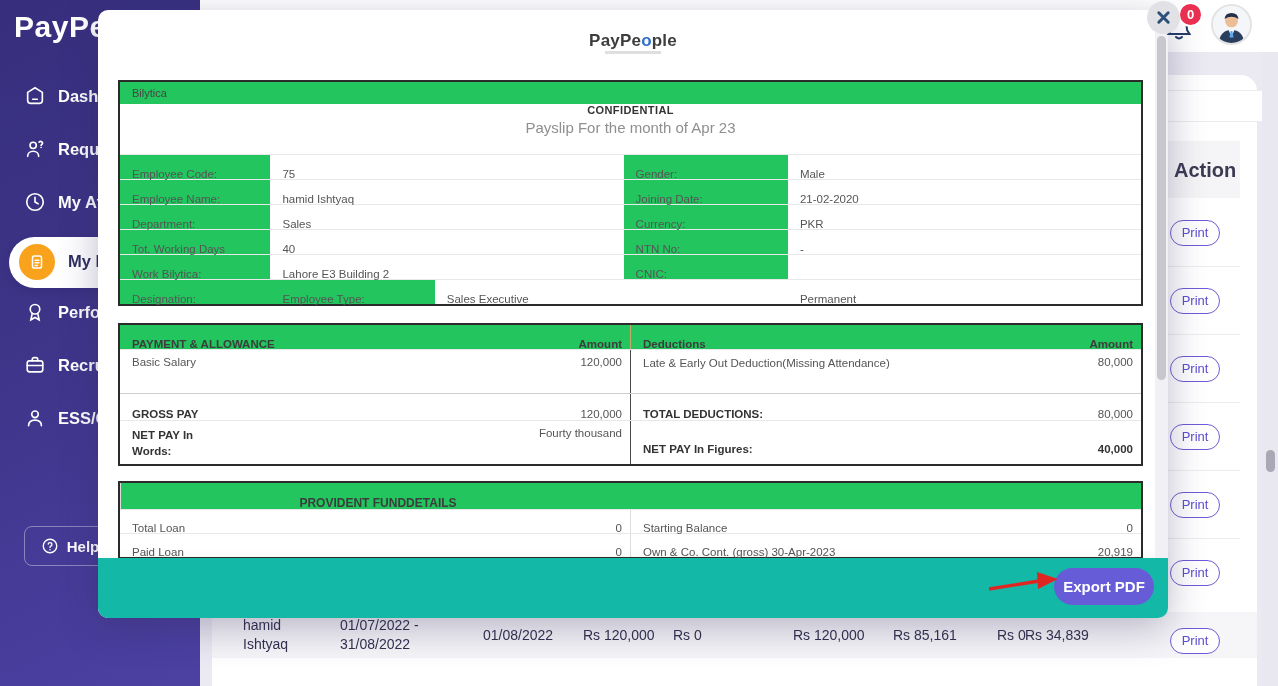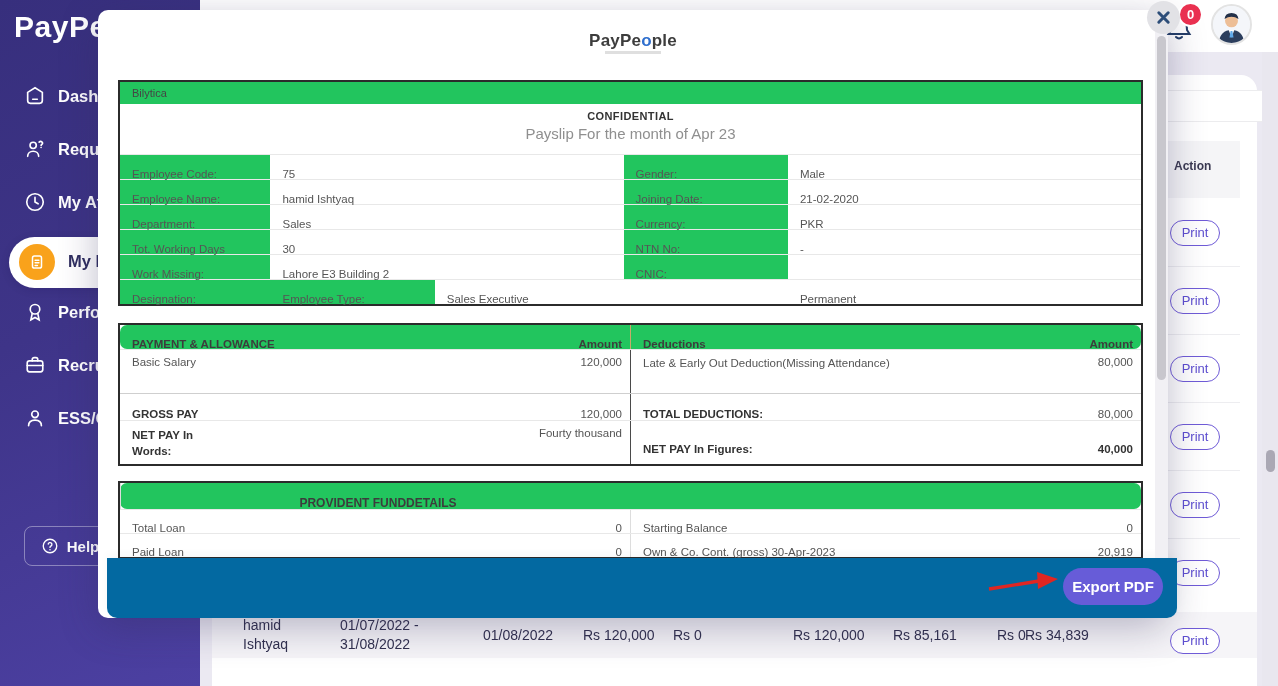--- a/index.html
+++ b/index.html
@@ -8,21 +8,21 @@
   .stage { position:relative; width:1278px; height:686px; overflow:hidden; }
 
   
   .bg-header  { position:absolute; left:200px; top:0; right:0; height:52px; background:#fff; }
   .bg-content { position:absolute; left:200px; top:52px; right:0; bottom:0; background:#ebe9f2; }
   .content-card { position:absolute; left:212px; top:75px; width:1045px; height:611px;
                   background:#fff; border-radius:16px 16px 0 0; }
   .search-pill { position:absolute; left:888px; top:15px; width:350px; height:32px;
                  background:#fff; border:1.5px solid #ececee; border-radius:16px; }
   .action-band { position:absolute; left:0; top:66px; width:1028px; height:57px; background:#f5f5f7; }
-  .action-band span { position:absolute; left:962px; top:18px; font-size:12px; font-weight:bold; color:#3b3a52; }
+  .action-band span { position:absolute; left:962px; top:18px; font-size:20px; font-weight:bold; color:#3b3a52; }
   .row-sep { position:absolute; left:0; width:1028px; height:1px; background:#ededf0; }
   .print-btn { position:absolute; width:50px; height:26px; border-radius:13px; background:#fff;
                border:1.5px solid #6F5BD7; color:#5D4ED0; font-size:13px;
                font-family:"Liberation Sans",sans-serif; cursor:pointer; line-height:22px; text-align:center; }
   .bottom-band { position:absolute; left:212px; top:612px; width:1045px; height:46px; background:#f6f5f8; }
   .cellv { position:absolute; font-size:14px; color:#31304e; top:13px; white-space:nowrap; }
   .cell2 { top:4px; line-height:19px; }
   .page-scroll { position:absolute; right:0; top:52px; width:16px; bottom:0; background:#e9e7ef; }
   .page-thumb  { position:absolute; right:3px; top:398px; width:9px; height:22px; background:#aaa8b4; border-radius:5px; }
 
@@ -48,38 +48,38 @@
   .modal { position:absolute; left:98px; top:10px; width:1070px; height:608px; background:#fff;
            border-radius:10px; box-shadow:0 10px 38px rgba(50,45,90,.32); }
   .mlogo { position:absolute; left:0; top:21px; width:100%; text-align:center;
            font-size:17px; font-weight:bold; color:#3d3d3d; letter-spacing:.2px; }
   .mlogo .o { color:#2f6fce; }
   .mlogo-tag { position:absolute; left:50%; top:41px; width:56px; height:3px; margin-left:-28px;
                background:#d9d9d9; opacity:.85; }
   .doc { position:absolute; left:20px; width:1025px; font-size:11.5px; color:#555; }
   .ptable { border:2px solid #2b2b2b; background:#fff; }
   .trow { display:flex; border-top:1px solid #e8e8e8; }
-  .trow.first { border-top:none;border-radius:7px; }
+  .trow.first { border-top:none; }
   .cream { background:#22c55e; }
   .cell { padding:17px 8px 4px 12px; display:flex; align-items:center; }
   .t1 .lab1 { width:152px; } .t1 .val1 { width:357px; } .t1 .lab2 { width:166px; } .t1 .val2 { width:357px; }
   .bily { height:22px; font-size:11px; color:#454545; padding-left:12px; display:flex; align-items:center; }
-  .confrow { height:50px; text-align:center; padding-top:6px; }
+  .confrow { height:50px; text-align:center; }
   .conf1 { font-size:11px; font-weight:bold; color:#333; letter-spacing:.4px; }
   .conf2 { font-size:15px; color:#8f8f8f; margin-top:3px; }
   .t2 .d1 { width:340px; } .t2 .a1 { width:170px; justify-content:flex-end; text-align:right; }
   .t2 .d2 { width:341px; border-left:1px solid #4a4a4a; } .t2 .a2 { width:170px; justify-content:flex-end; text-align:right; }
   .hd { font-weight:bold; color:#3c3c3c; }
   .bold { font-weight:bold; color:#333; }
   .wrapcap { max-width:268px; line-height:15px;text-align:right; }
   .topright { align-items:flex-start; padding-top:6px; }
   .t3 .d2 { border-left:1px solid #ddd; }
   .t3 .h { justify-content:center; font-weight:bold; color:#3c3c3c; font-size:12px; }
-  .mfooter { position:absolute; left:0; top:548px; width:1070px; height:60px; background:#0369a1;
-             border-radius:0 0 10px 10px; box-shadow:0 -4px 10px rgba(0,0,0,.03);margin-left:9px; }
+  .mfooter { position:absolute; left:0; top:548px; width:1070px; height:60px; background:#14b8a6;
+             border-radius:0 0 10px 10px; box-shadow:0 -4px 10px rgba(0,0,0,.03); }
   .export-btn { position:absolute; right:14px; top:10px; width:100px; height:37px; border-radius:18.5px;
                 background:#675CD8; color:#fff; font-size:15px; font-weight:bold; border:none;
                 cursor:pointer; font-family:"Liberation Sans",sans-serif; }
   .mscroll { position:absolute; right:0; top:0; width:13px; height:548px; background:#f1f0f4; border-radius:0 10px 0 0; }
   .mthumb  { position:absolute; right:2px; top:26px; width:9px; height:344px; background:#c8c7cd; border-radius:5px; }
 
   
   .close-btn { position:absolute; left:1147px; top:1px; width:33px; height:33px; border-radius:50%;
                background:#E2E2E6; border:none; cursor:pointer; z-index:40;
                display:flex; align-items:center; justify-content:center; }
@@ -224,26 +224,26 @@
           <div class="cell val2">21-02-2020</div>
         </div>
       <div class="trow" style="height:25px">
           <div class="cell lab1 cream">Department:</div>
           <div class="cell val1">Sales</div>
           <div class="cell lab2 cream">Currency:</div>
           <div class="cell val2">PKR</div>
         </div>
       <div class="trow" style="height:25px">
           <div class="cell lab1 cream">Tot. Working Days</div>
-          <div class="cell val1">30</div>
+          <div class="cell val1">40</div>
           <div class="cell lab2 cream">NTN No:</div>
           <div class="cell val2">-</div>
         </div>
       <div class="trow" style="height:25px">
-          <div class="cell lab1 cream">Work Missing:</div>
+          <div class="cell lab1 cream">Work Bilytica:</div>
           <div class="cell val1">Lahore E3 Building 2</div>
           <div class="cell lab2 cream">CNIC:</div>
           <div class="cell val2"></div>
         </div>
       <div class="trow" style="height:25px">
           <div class="cell lab1 cream">Designation:</div>
           <div class="cell lab2 cream">Employee Type:</div>
           <div class="cell val1">Sales Executive</div>
           <div class="cell val2">Permanent</div>
         </div>

